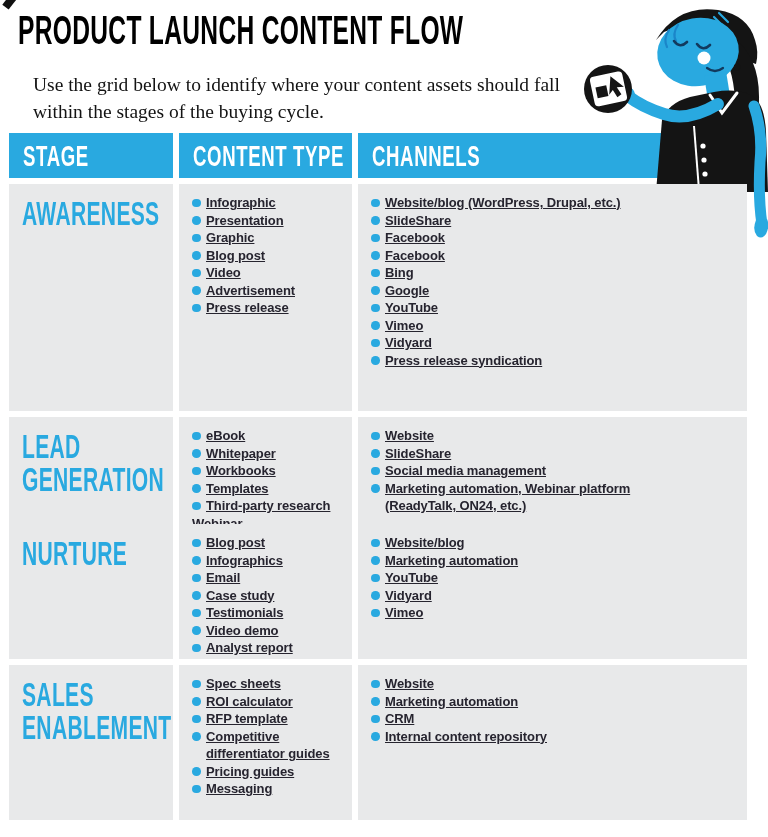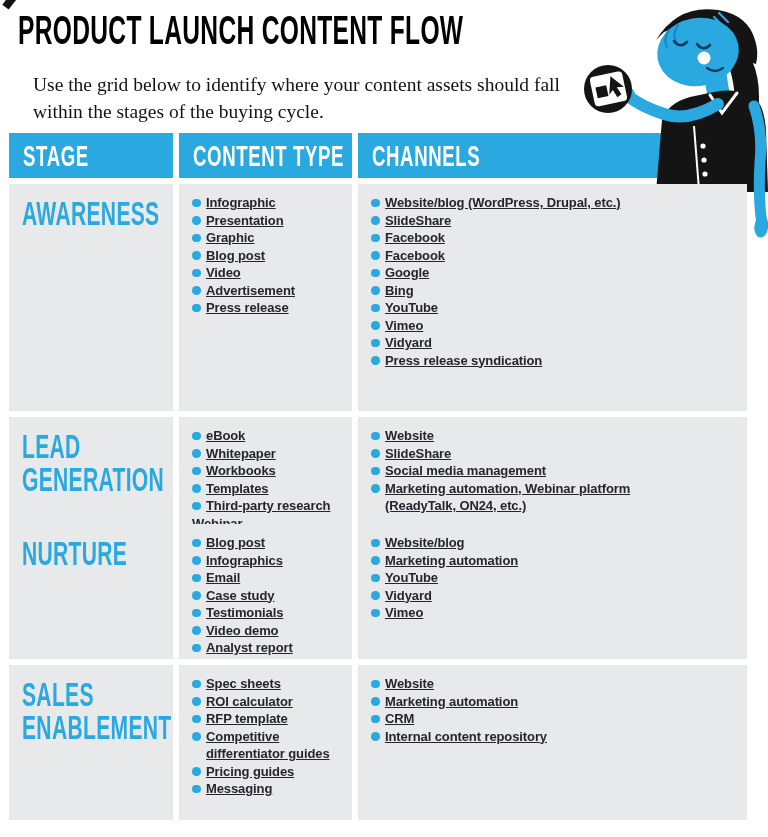--- a/index.html
+++ b/index.html
@@ -158,22 +158,22 @@
               <li>Advertisement</li>
               <li>Press release</li>
             </ul>
     </div>
     <div class="cell">
       <ul class="items">
               <li>Website/blog (WordPress, Drupal, etc.)</li>
               <li>SlideShare</li>
               <li>Facebook</li>
               <li>Facebook</li>
+              <li>Bing</li>
               <li>Google</li>
-              <li>Bing</li>
               <li>YouTube</li>
               <li>Vimeo</li>
               <li>Vidyard</li>
               <li>Press release syndication</li>
             </ul>
     </div>
   </div>
 
   <div class="row data-row row-1">
     <div class="cell stage-cell">

